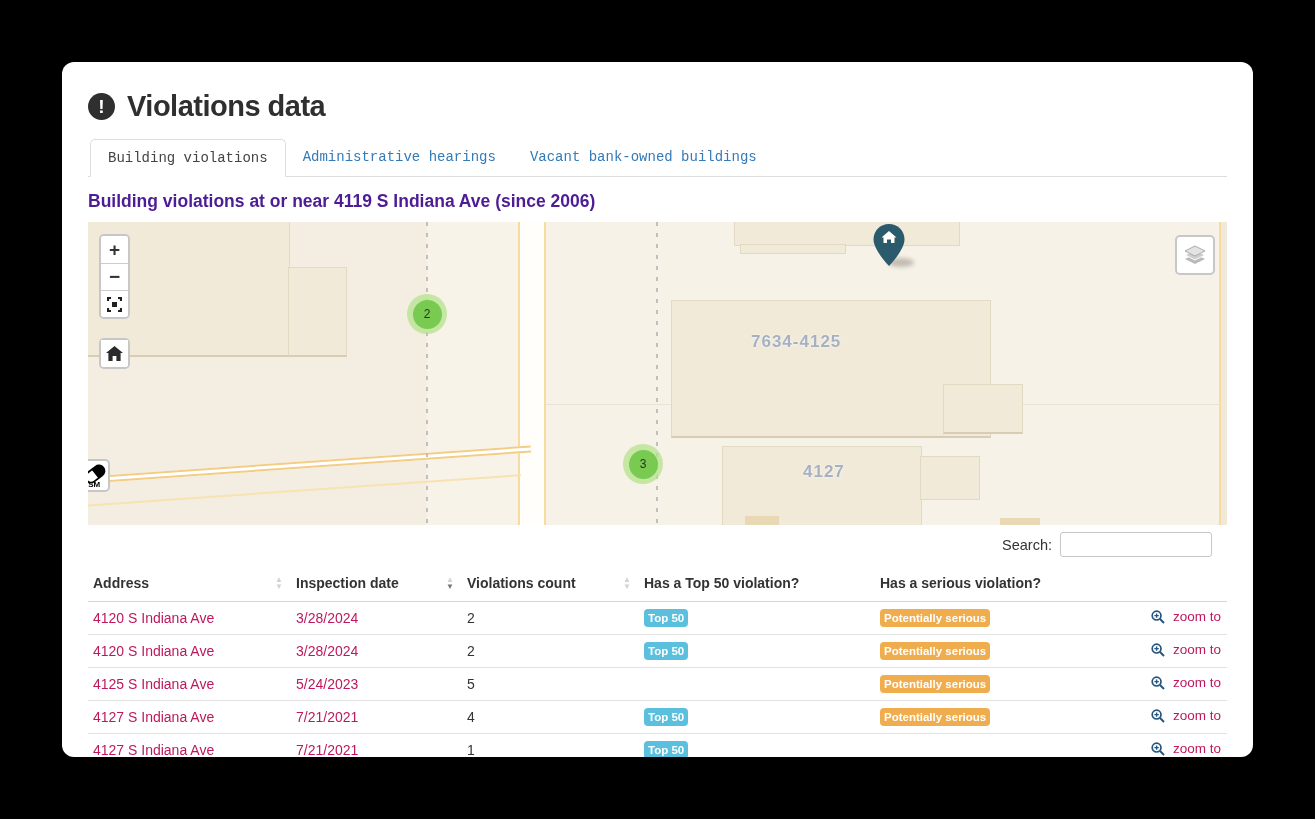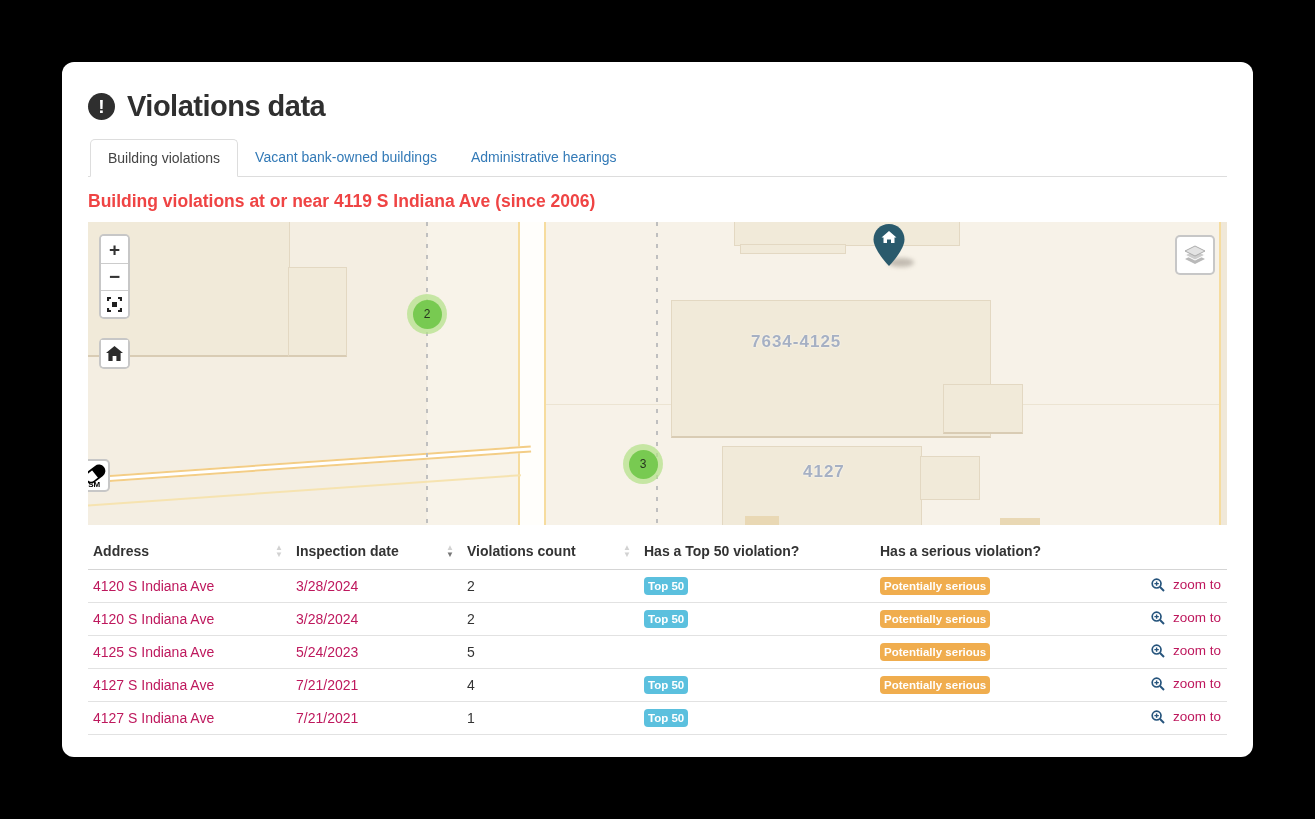--- a/index.html
+++ b/index.html
@@ -8,26 +8,26 @@
     position:absolute; left:62px; top:62px; width:1191px; height:695px;
     background:#fff; border-radius:12px; overflow:hidden;
   }
   .card-inner { padding:26px 26px 0 26px; }
   
   .title-row { display:flex; align-items:center; gap:12px; margin-top:2px; }
   .excl-circle { width:27px; height:27px; border-radius:50%; background:#2f2f2f; color:#fff;
     display:flex; align-items:center; justify-content:center; font-weight:bold; font-size:19px; }
   .page-title { font-size:29px; font-weight:bold; color:#2f2f2f; letter-spacing:-0.5px; }
   
-  .tabs { display:flex; margin-top:16px; border-bottom:1px solid #ddd; padding-left:2px; }
+  .tabs { display:flex; margin-top:16px; border-bottom:1px solid #ddd; padding-left:2px;font-family:Liberation Mono, monospace; }
   .tab { padding:10px 17px; font-size:14px; color:#337ab7; cursor:pointer; margin-bottom:-1px; }
   .tab.active { color:#444; background:#fff; border:1px solid #ddd; border-bottom:1px solid #fff;
     border-radius:5px 5px 0 0; }
   
-  .section-heading { font-size:17.5px; font-weight:bold; color:#ef4444; margin:14px 0 10px 0; }
+  .section-heading { font-size:17.5px; font-weight:bold; color:#4c1d95; margin:14px 0 10px 0; }
   
   .map { position:relative; width:1139px; height:303px; background:#f7f2e8; overflow:hidden; }
   .panel { position:absolute; }
   .bld { position:absolute; background:#f1ead9; border:1px solid #e3d8c2; border-bottom:2px solid #d9ccb4; }
   .bld.noshadow { border-bottom:1px solid #e3d8c2; }
   .tan { position:absolute; background:#e9d8b4; }
   .dash-line { position:absolute; top:0; width:2px; height:303px;
     background:repeating-linear-gradient(#bfbfbf 0 4px, transparent 4px 11px); }
   .vyellow { position:absolute; top:0; width:2px; height:303px; background:#f6dc9e; }
   .vroad { position:absolute; top:0; width:24px; height:303px; background:#fffefb; }
@@ -88,22 +88,22 @@
 <div class="card">
   <div class="card-inner">
 
     <div class="title-row">
       <div class="excl-circle">!</div>
       <div class="page-title">Violations data</div>
     </div>
 
     <div class="tabs">
       <div class="tab active">Building violations</div>
+      <div class="tab">Administrative hearings</div>
       <div class="tab">Vacant bank-owned buildings</div>
-      <div class="tab">Administrative hearings</div>
     </div>
 
     <div class="section-heading">Building violations at or near 4119 S Indiana Ave (since 2006)</div>
 
     <div class="map">
 
       <div class="panel" style="left:0;top:0;width:339px;height:303px;background:#f4eee2;"></div>
       <div class="panel" style="left:339px;top:0;width:91px;height:303px;background:#f8f3e9;"></div>
       <div class="vyellow" style="left:430px;"></div>
       <div class="vroad" style="left:432px;"></div>
@@ -179,20 +179,24 @@
           <g transform="rotate(-38 12 13)">
             <rect x="1.5" y="7.5" width="21" height="11" rx="5.5" fill="#fff" stroke="#000" stroke-width="1.8"></rect>
             <path d="M12 7.5 L17 7.5 A5.5 5.5 0 0 1 17 18.5 L12 18.5 Z" fill="#000"></path>
           </g>
         </svg>
         <span class="osm-text">OSM</span>
       </div>
 
     </div>
 
+    <div class="search-row">
+      <label>Search:</label>
+      <input type="text" value="" style="">
+    </div>
 
     <table>
       <thead>
         <tr>
           <th class="col-addr"><span>Address</span>
             <span class="sort-icons">
                 <span>▲</span>
                 <span>▼</span>
               </span></th>
           <th class="col-date"><span>Inspection date</span>

